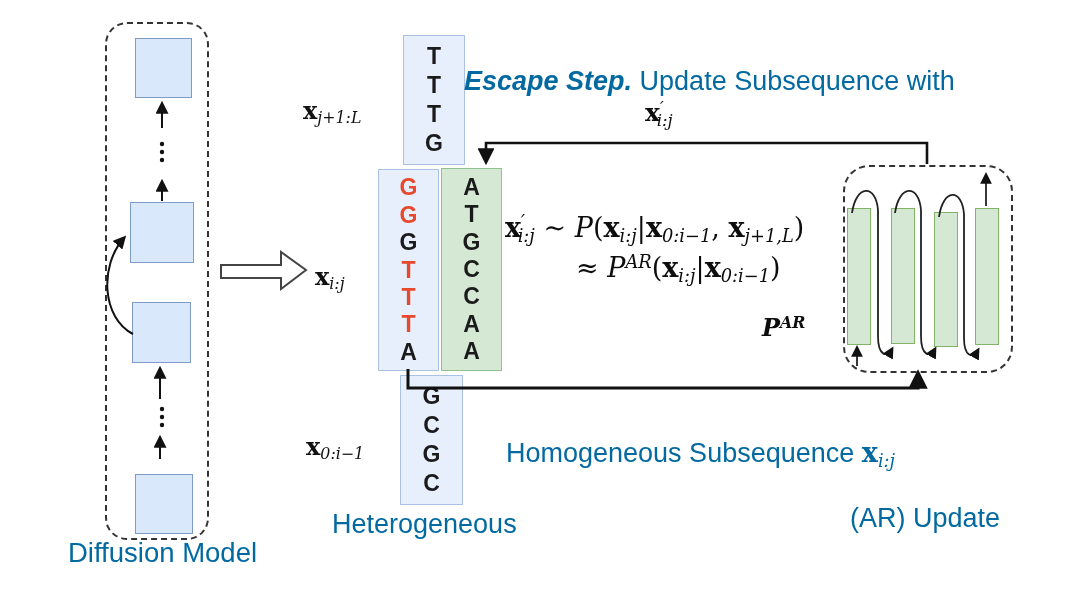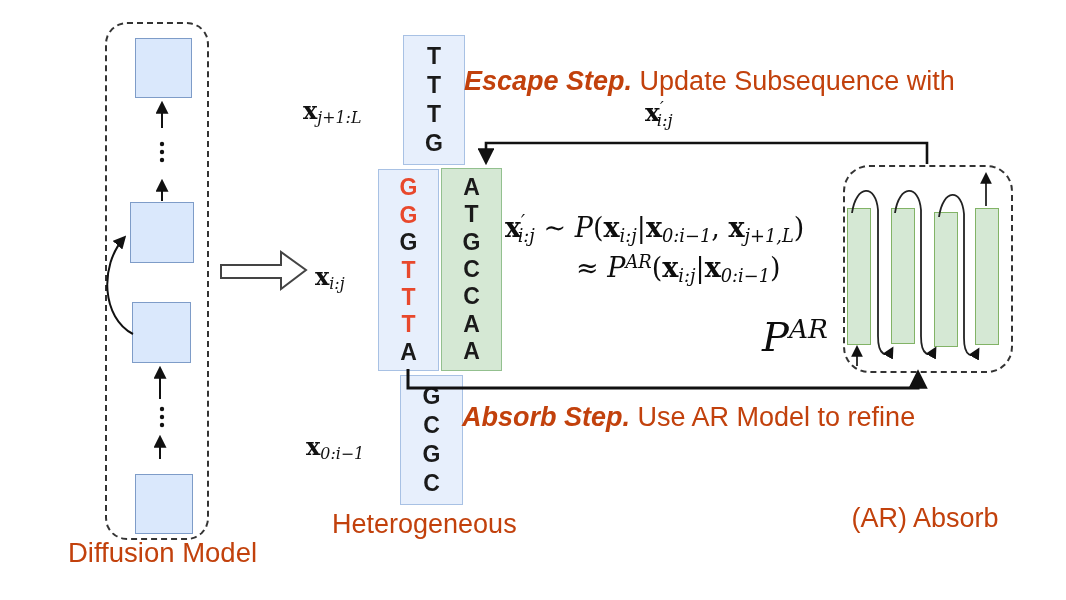--- a/index.html
+++ b/index.html
@@ -15,21 +15,21 @@
   .dashed-box{position:absolute;border:2.2px dashed #333;border-radius:22px;background:transparent;}
   .sq{position:absolute;background:var(--box-blue-fill);border:1.6px solid var(--box-blue-border);}
   .seq-col{position:absolute;display:flex;flex-direction:column;align-items:center;justify-content:center;}
   .col-blue{background:var(--col-blue-fill);border:1.8px solid var(--col-blue-border);}
   .col-green{background:var(--green-fill);border:1.8px solid var(--green-border);}
   .letter{font-weight:700;font-size:23px;line-height:1;color:#1a1a1a;}
   .letter.red{color:var(--red-letter);}
   .col-upper .letter,.col-lower .letter{margin:3px 0;}
   .col-mid .letter{margin:2.2px 0;}
   .bar{position:absolute;background:var(--green-fill);border:1.6px solid var(--bar-border);}
-  .cap{font-size:27px;color:#c2410c;white-space:nowrap;}
+  .cap{font-size:27px;color:#0369a1;white-space:nowrap;}
   .math{font-family:"DejaVu Serif",serif;font-size:27px;color:#0d0d0d;white-space:nowrap;}
   .mlabel{font-family:"DejaVu Serif",serif;font-size:24px;white-space:nowrap;}
   .tk-n{}
   .math .tk-n{font-family:"DejaVu Serif",serif;}
   .cap .tk-n{font-family:"Liberation Sans",sans-serif;}
   .tk-b{font-family:"DejaVu Serif",serif;font-weight:700;}
   .tk-it{font-family:"DejaVu Serif",serif;font-style:italic;}
   .tk-bi{font-family:"Liberation Sans",sans-serif;font-weight:700;font-style:italic;}
   .tk-sub{font-family:"DejaVu Serif",serif;font-style:italic;font-size:0.66em;vertical-align:-0.28em;text-align:right;}
   .tk-sup{font-family:"DejaVu Serif",serif;font-style:italic;font-size:0.66em;vertical-align:0.5em;}
@@ -85,31 +85,31 @@
     </div>
 
   <div class="abs cap" style="left:332px;top:509px;">Heterogeneous</div>
 
   <div class="abs cap" style="left:464px;top:66px;"><span class="tk-bi">Escape Step.</span><span class="tk-n"> Update Subsequence with</span></div>
   <div class="abs math" style="left:645px;top:98px;font-size:25px;"><span class="tk-b">x</span><span class="tk-sup">′</span><span class="tk-subp">i:j</span></div>
 
   <div class="abs math" style="left:505px;top:211px;"><span class="tk-b">x</span><span class="tk-sup">′</span><span class="tk-subp">i:j</span><span class="tk-n"> ∼ </span><span class="tk-it">P</span><span class="tk-n">(</span><span class="tk-b">x</span><span class="tk-sub">i:j</span><span class="tk-n">|</span><span class="tk-b">x</span><span class="tk-sub">0:i−1</span><span class="tk-n">, </span><span class="tk-b">x</span><span class="tk-sub">j+1,L</span><span class="tk-n">)</span></div>
   <div class="abs math" style="left:566px;top:251px;margin-left:10px;"><span class="tk-n">≈ </span><span class="tk-it">P</span><span class="tk-sup">AR</span><span class="tk-n">(</span><span class="tk-b">x</span><span class="tk-sub">i:j</span><span class="tk-n">|</span><span class="tk-b">x</span><span class="tk-sub">0:i−1</span><span class="tk-n">)</span></div>
 
-  <div class="abs cap" style="left:462px;top:402px;"><span class="tk-bi">Absorb Step.</span><span class="tk-n"> Use AR Model to refine</span></div>
+  <div class="abs cap" style="left:506px;top:437px;"><span class="tk-n">Homogeneous Subsequence </span><span class="tk-b">x</span><span class="tk-sub">i:j</span></div>
 
   <div class="dashed-box" style="left:843px;top:165px;width:166px;height:204px;border-radius:26px;"></div>
   <div class="bar" style="left:847px;top:208px;width:22px;height:135px;"></div>
   <div class="bar" style="left:891px;top:208px;width:22px;height:134px;"></div>
   <div class="bar" style="left:934px;top:212px;width:22px;height:133px;"></div>
   <div class="bar" style="left:975px;top:208px;width:22px;height:135px;"></div>
-  <div class="abs math" style="left:762px;top:313px;font-size:40px;"><span class="tk-it">P</span><span class="tk-sup">AR</span></div>
+  <div class="abs math" style="left:762px;top:313px;font-size:24px;font-weight:bold;"><span class="tk-it">P</span><span class="tk-sup">AR</span></div>
 
   <div class="abs cap center" style="left:800px;top:503px;width:250px;">
-    <div>(AR) Absorb</div>
+    <div>(AR) Update</div>
   </div>
 
   <svg class="overlay" width="1066" height="600" viewBox="0 0 1066 600">
     <defs>
       <marker id="ah" viewBox="0 0 10 10" refX="7.5" refY="5" markerWidth="6.5" markerHeight="6.5" orient="auto-start-reverse">
         <path d="M0,0 L10,5 L0,10 z" fill="#111"></path>
       </marker>
     </defs>
     <g stroke="#111" fill="none" stroke-width="2">
 

